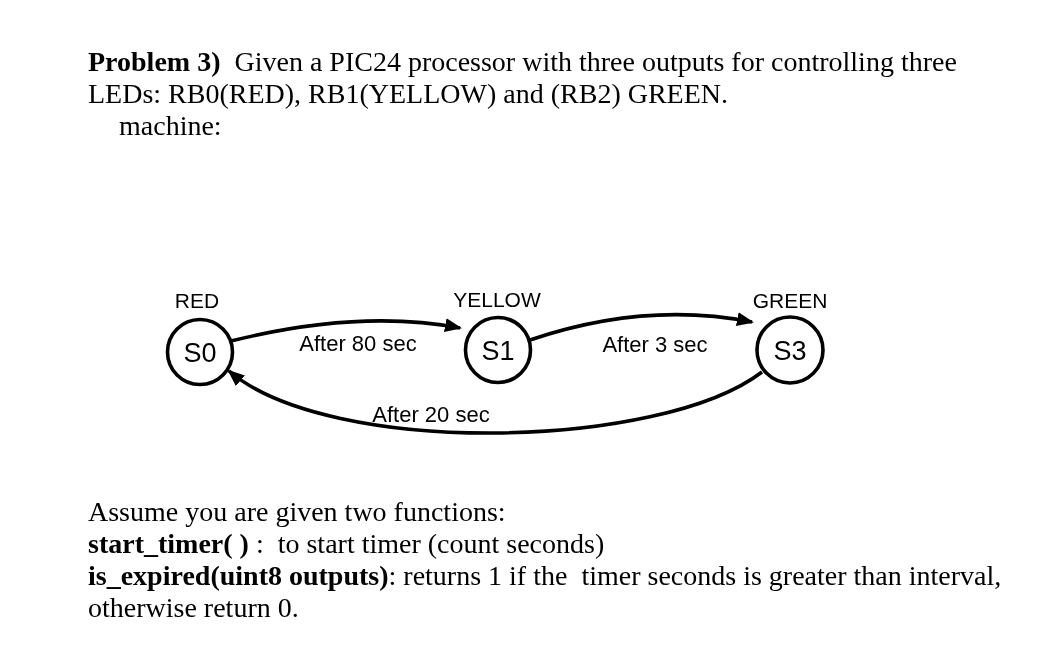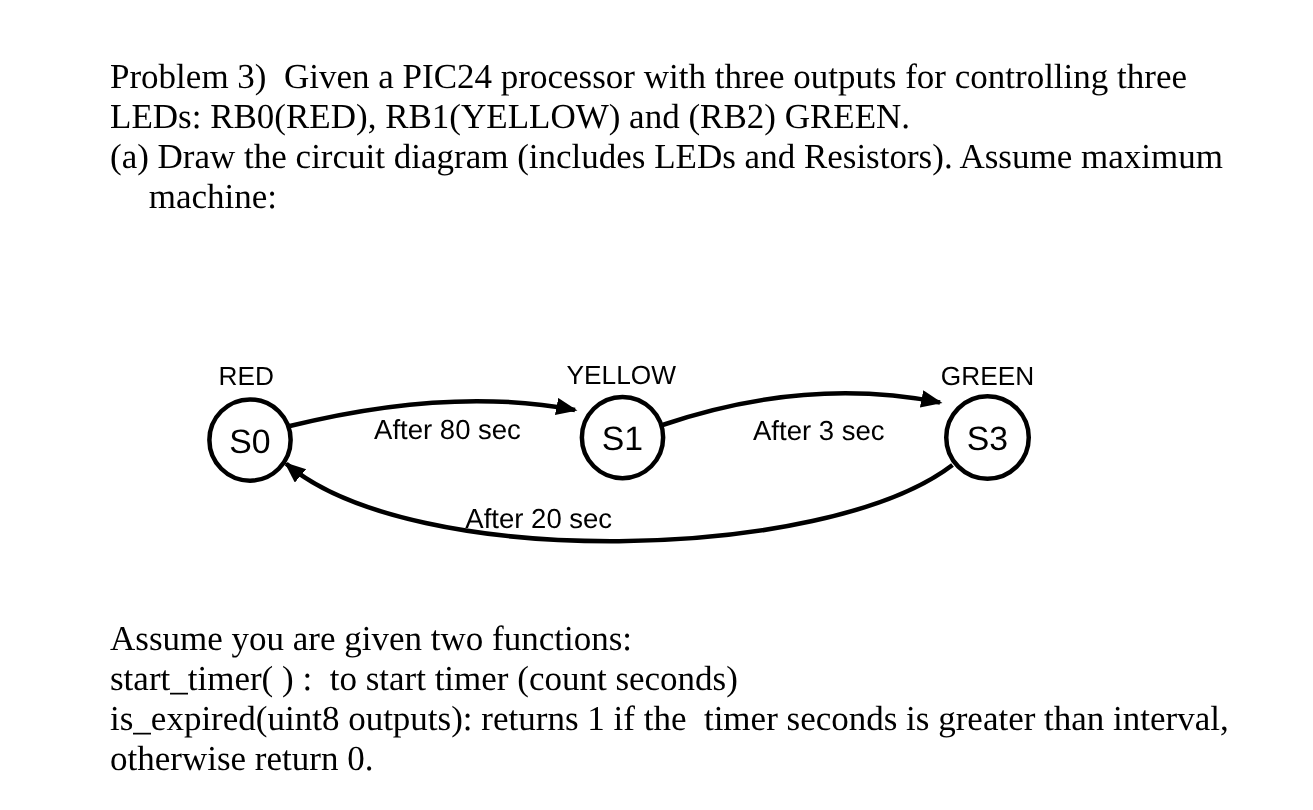--- a/index.html
+++ b/index.html
@@ -22,21 +22,21 @@
     font-size: 28px;
     line-height: 32px;
   }
   .textblock.top { top: 46px; }
   .textblock.bottom { top: 496px; }
   .line {
     height: 32px;
     white-space: pre;
   }
   .line.indent { padding-left: 31px; }
-  .b { font-weight: normal; }
+  .b { font-weight: bold; }
   .diagram {
     position: absolute;
     left: 0;
     top: 0;
   }
   .diagram text {
     font-family: "Liberation Sans", sans-serif;
     fill: #000000;
   }
   .diagram .state-id {
@@ -63,21 +63,20 @@
   }
 </style>
 </head>
 <body>
 
 <div class="page">
 
   <div class="textblock top">
     <div class="line"><span class="b">Problem 3)</span><span>  Given a PIC24 processor with three outputs for controlling three</span></div>
     <div class="line">LEDs: RB0(RED), RB1(YELLOW) and (RB2) GREEN.</div>
-    <div class="line">(a) Draw the circuit diagram (includes LEDs and Resistors). Assume maximum</div>
     <div class="line indent">machine:</div>
   </div>
 
   <svg class="diagram" width="1050" height="648" viewBox="0 0 1050 648" xmlns="http://www.w3.org/2000/svg">
     <defs>
       <marker id="arrhead" markerUnits="userSpaceOnUse" markerWidth="20" markerHeight="16" refX="15" refY="7" orient="auto">
         <path d="M0,0 L17,7 L0,14 Z" fill="#000000"></path>
       </marker>
     </defs>
 

